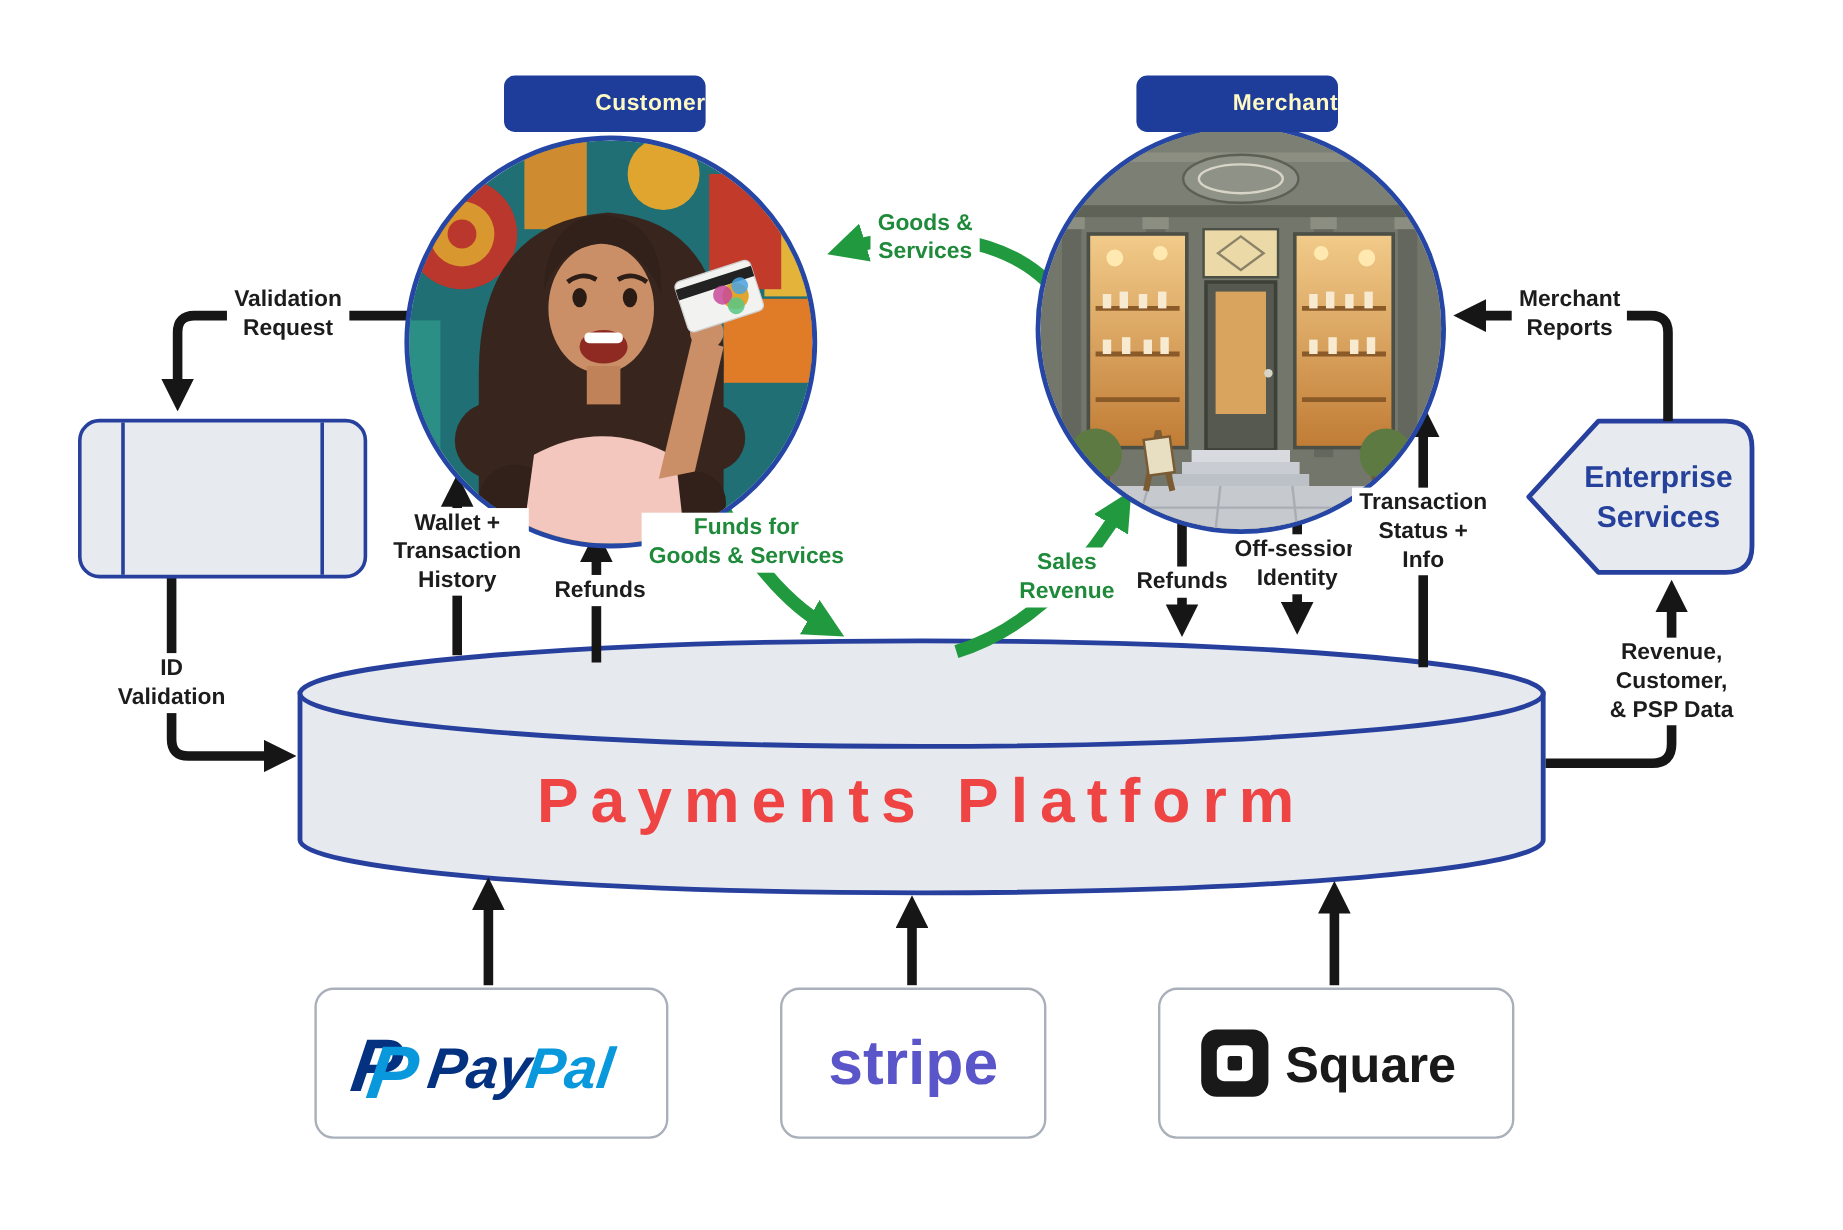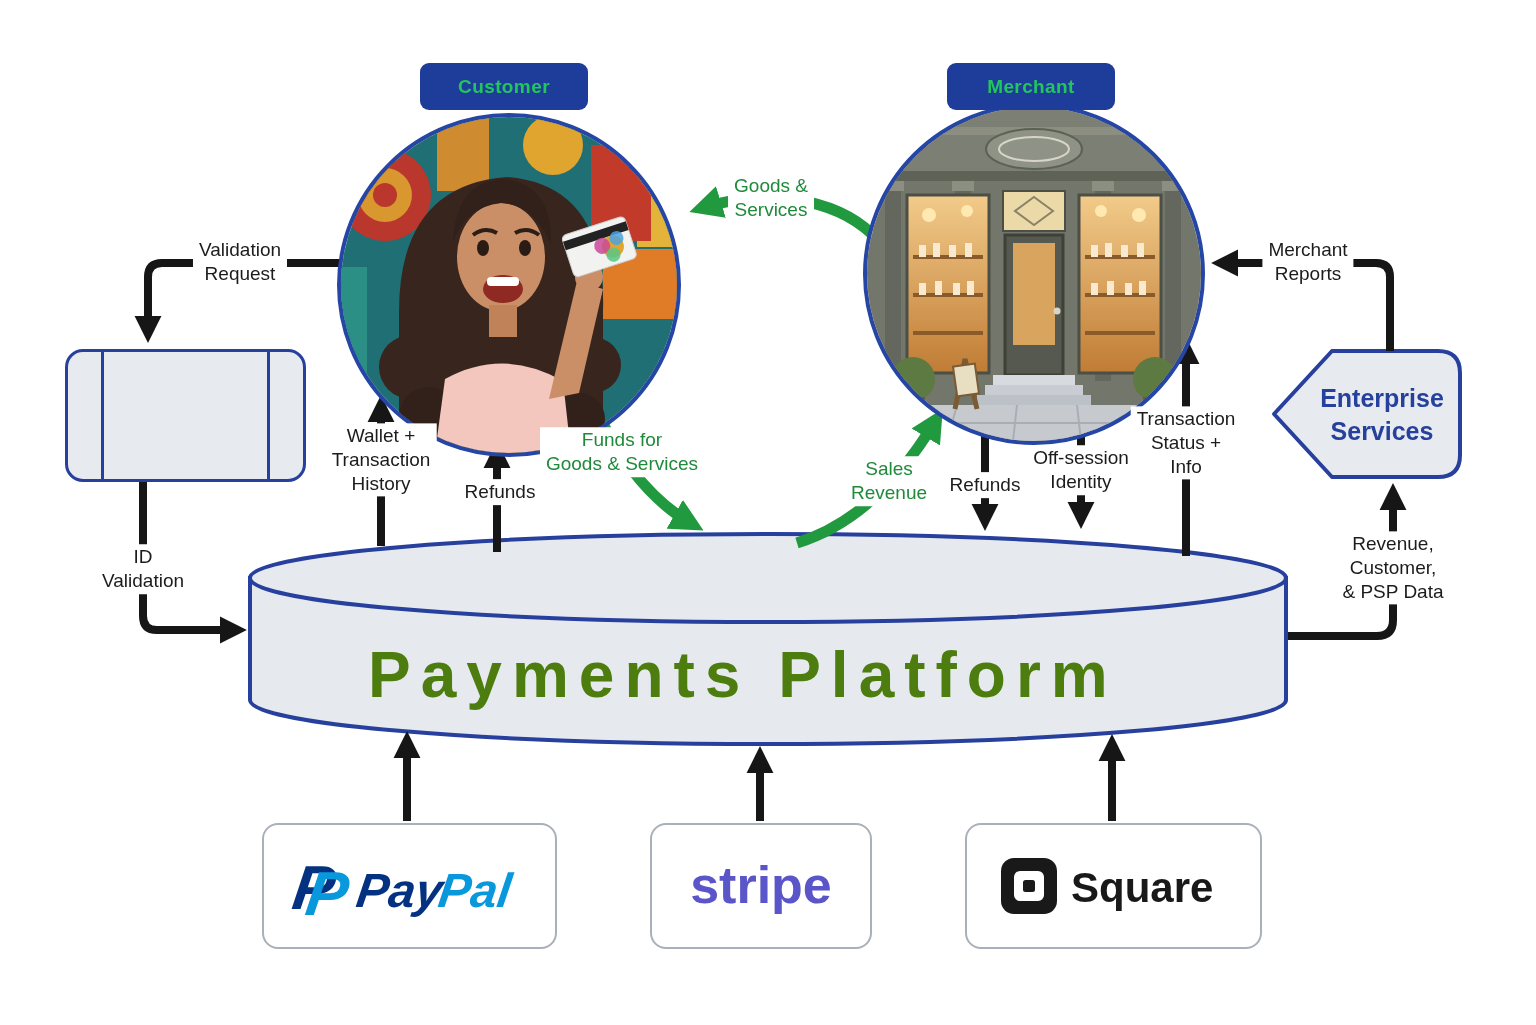--- a/index.html
+++ b/index.html
@@ -1,30 +1,30 @@
 <!DOCTYPE html>
 <html><head>
 <meta charset="utf-8">
 <style>
   html,body{margin:0;padding:0;background:#fff;}
   .canvas{position:relative;width:1536px;height:1025px;background:#fff;overflow:hidden;
           font-family:"Liberation Sans", sans-serif;}
   .layer{position:absolute;left:0;top:0;z-index:1;}
   .circle-node{position:absolute;border-radius:50%;border:4px solid #2646a5;overflow:hidden;z-index:2;background:#ddd;}
   .circle-node svg{display:block;}
-  .badge{position:absolute;z-index:4;background:#1e3c99;color:#22c55e;border-radius:9px;
-         font-size:19px;font-weight:600;display:flex;align-items:center;justify-content:center;letter-spacing:.4px;}
+  .badge{position:absolute;z-index:4;background:#1e3c99;color:#fef9c3;border-radius:9px;
+         font-size:19px;font-weight:600;display:flex;align-items:center;justify-content:flex-end;letter-spacing:.4px;}
   .node-text{position:absolute;z-index:3;color:#26419c;font-weight:700;text-align:center;}
   .idp-box{position:absolute;z-index:2;background:#e7eaee;border:3.5px solid #27409e;border-radius:18px;}
   .idp-stripe{position:absolute;top:0;bottom:0;width:0;border-left:3px solid #27409e;}
-  .lbl{position:absolute;z-index:3;transform:translate(-50%,-50%);font-size:19px;font-weight:400;
+  .lbl{position:absolute;z-index:3;transform:translate(-50%,-50%);font-size:19px;font-weight:700;
        color:#1c1c1c;text-align:center;line-height:1.25;background:#ffffff;padding:1px 6px;white-space:nowrap;}
   .lbl.green{color:#1e8a3a;}
-  .platform-title{position:absolute;z-index:3;color:#4d7c0f;font-weight:700;font-size:64px;
-       letter-spacing:10px;text-align:left;}
+  .platform-title{position:absolute;z-index:3;color:#ef4444;font-weight:700;font-size:52px;
+       letter-spacing:10px;text-align:center;}
   .psp-box{position:absolute;z-index:2;background:#fff;border:2.5px solid #aab0ba;border-radius:16px;
        display:flex;align-items:center;justify-content:center;}
 </style>
 </head>
 <body>
 
 <div class="canvas">
 
   <svg class="layer" width="1536" height="1025" viewBox="0 0 1536 1025">
     <defs>

